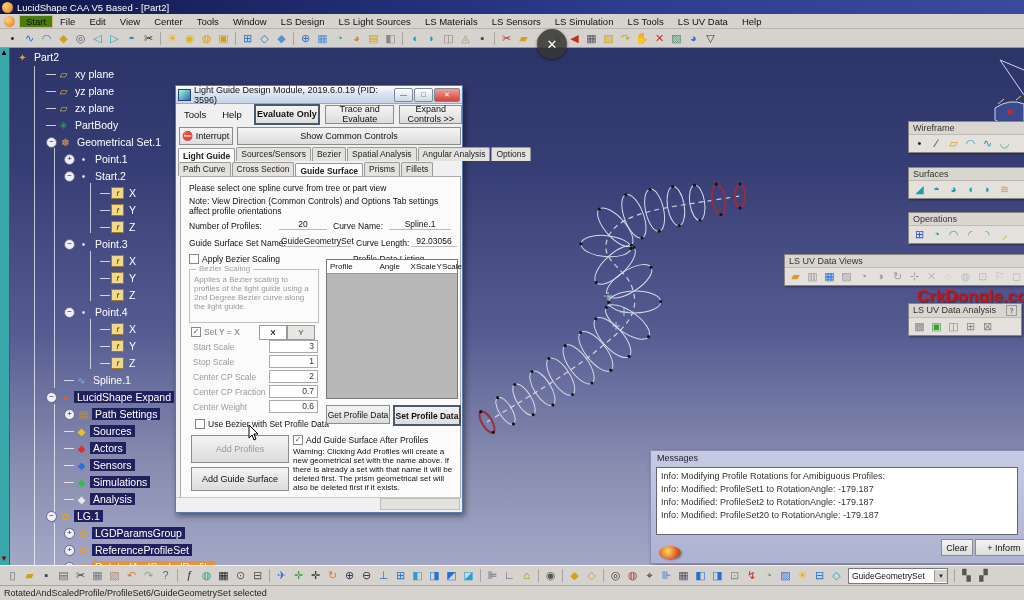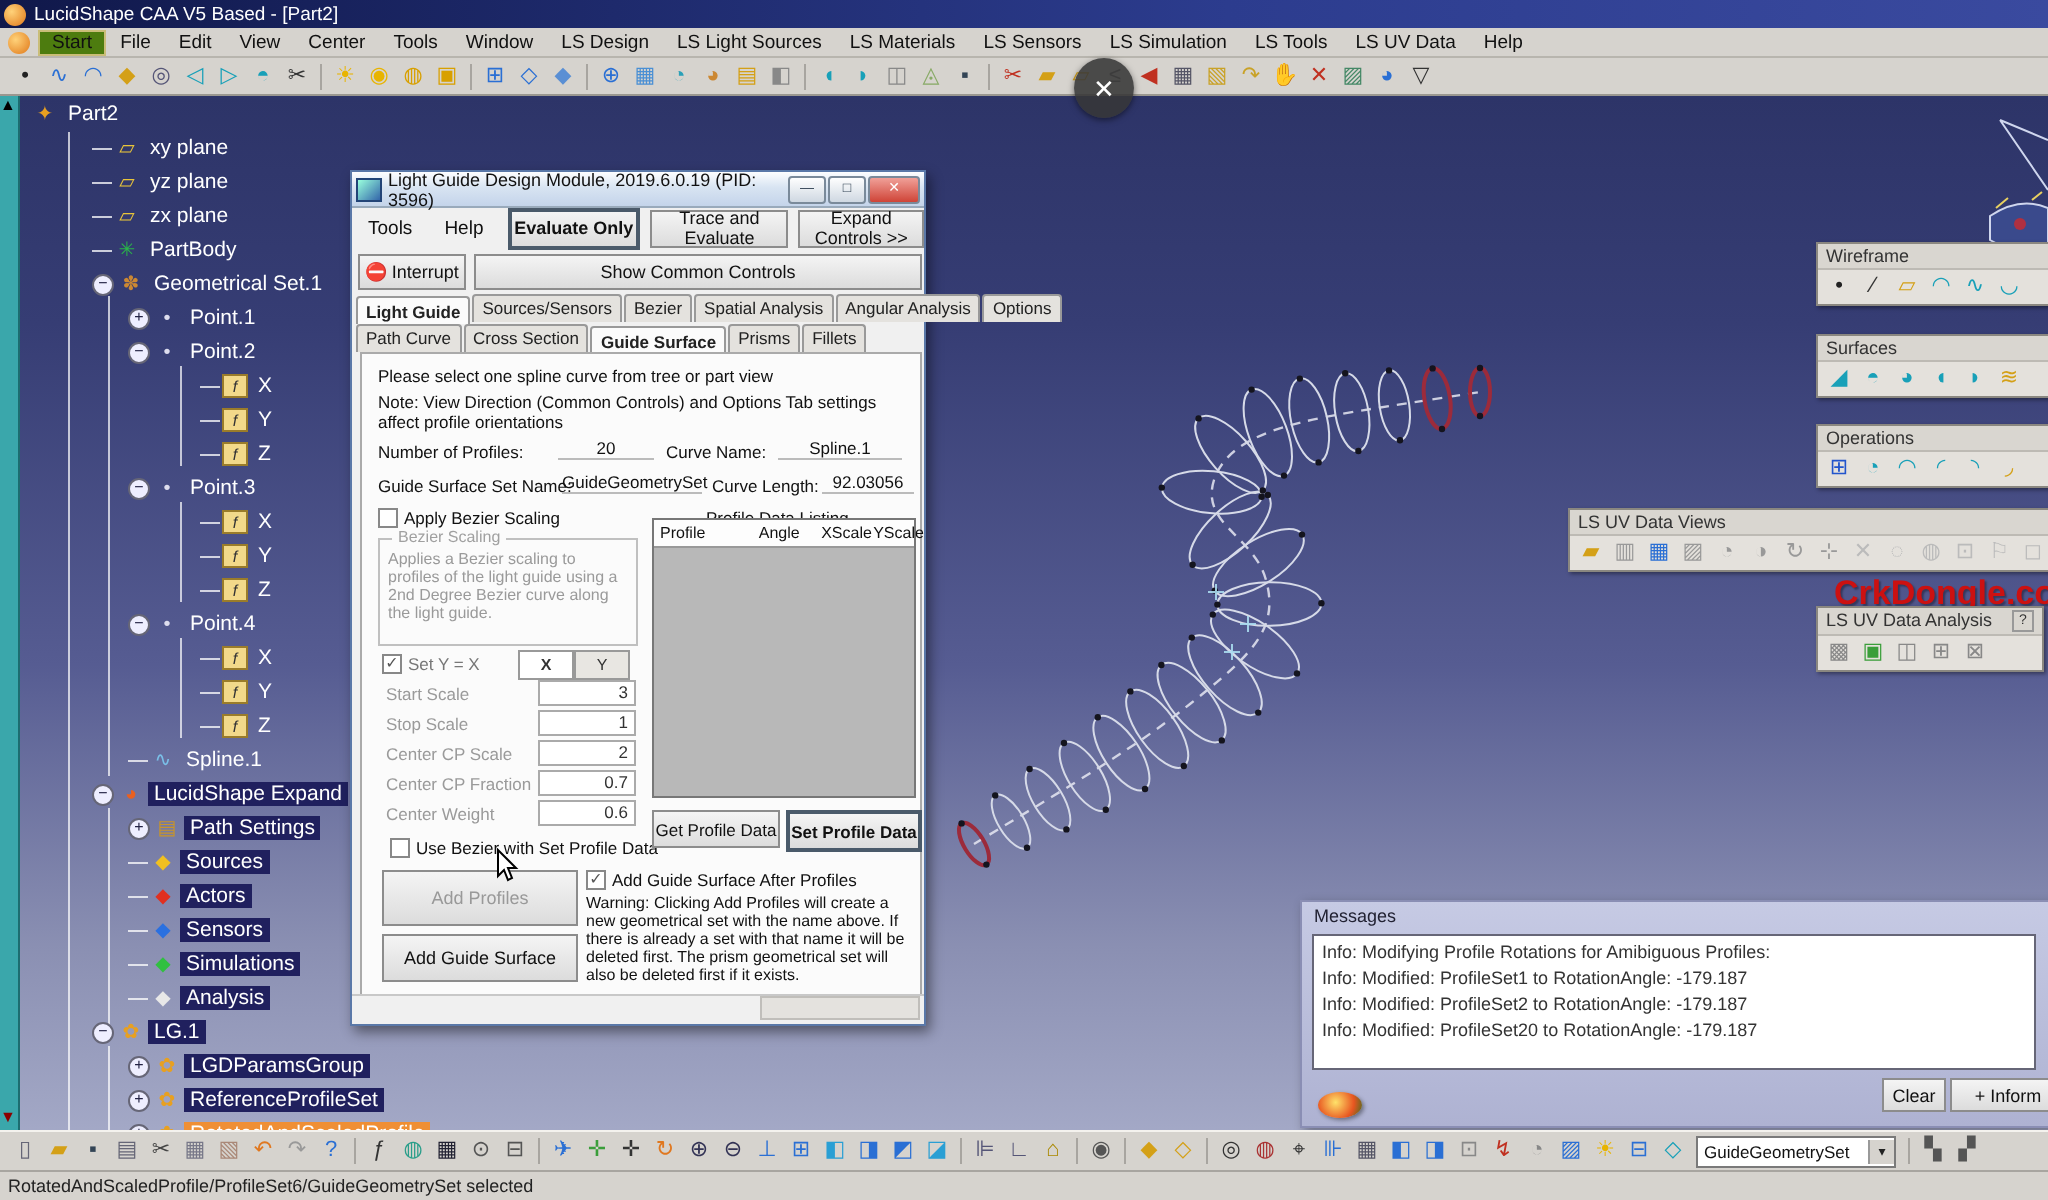--- a/index.html
+++ b/index.html
@@ -308,21 +308,21 @@
       <span class="tree-label">Geometrical Set.1</span>
     </div>
     <div class="tree-row" style="top: 103px; left: 54px;">
       <span class="exp">+</span>
       <span class="ticon" style="color: rgb(221, 221, 238);">•</span>
       <span class="tree-label">Point.1</span>
     </div>
     <div class="tree-row" style="top: 120px; left: 54px;">
       <span class="exp">−</span>
       <span class="ticon" style="color: rgb(221, 221, 238);">•</span>
-      <span class="tree-label">Point.2</span>
+      <span class="tree-label">Start.2</span>
     </div>
     <div class="tree-row" style="top: 137px; left: 90px;">
       <span class="stub"></span>
       <span class="ticon box">f</span>
       <span class="tree-label">X</span>
     </div>
     <div class="tree-row" style="top: 154px; left: 90px;">
       <span class="stub"></span>
       <span class="ticon box">f</span>
       <span class="tree-label">Y</span>

